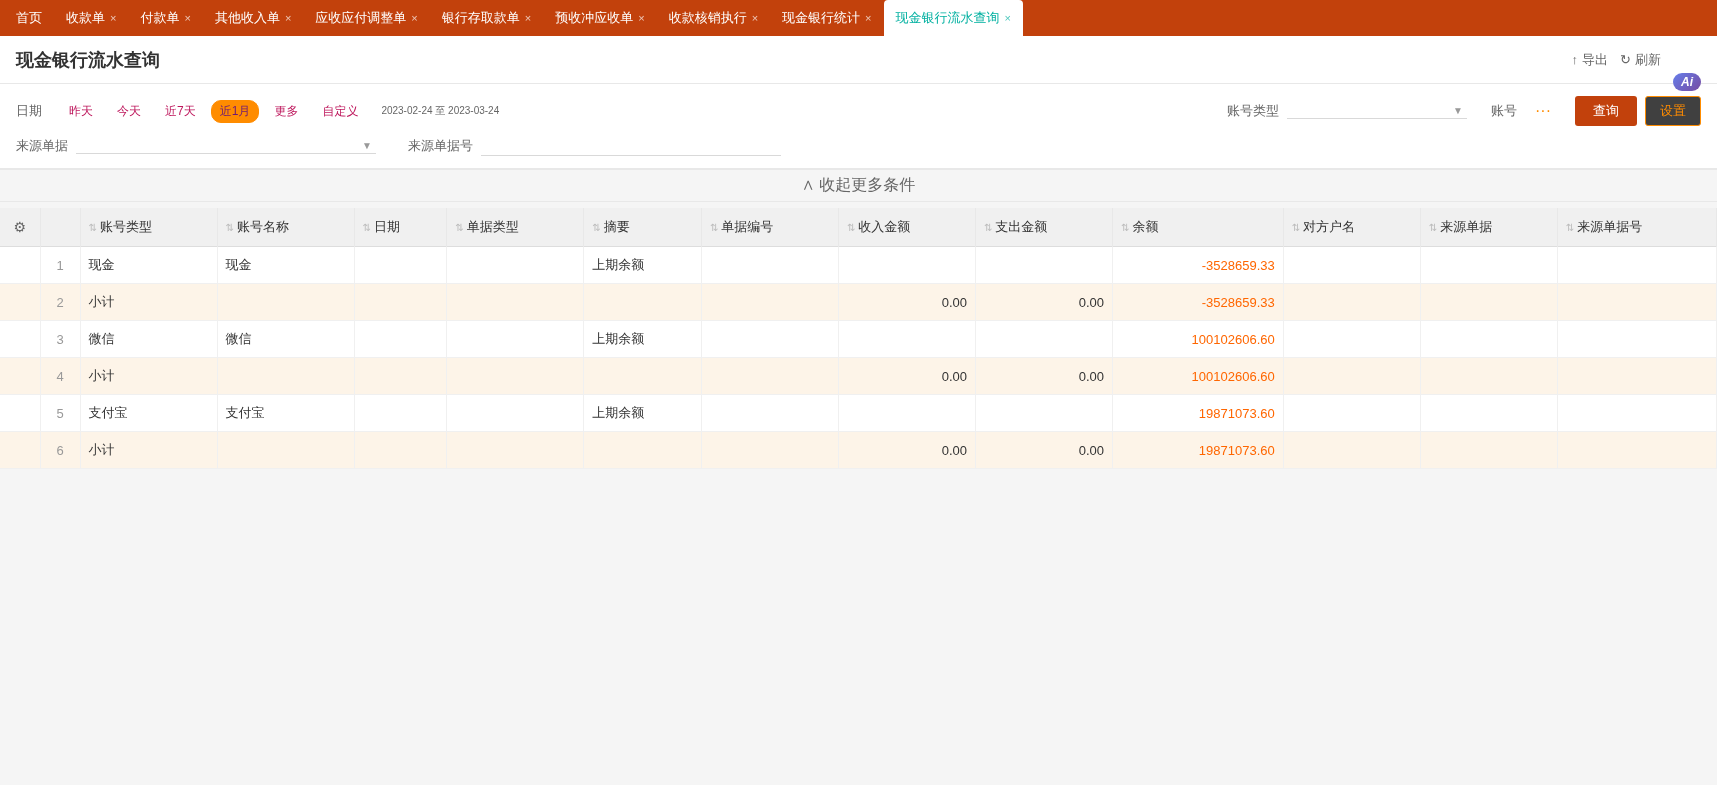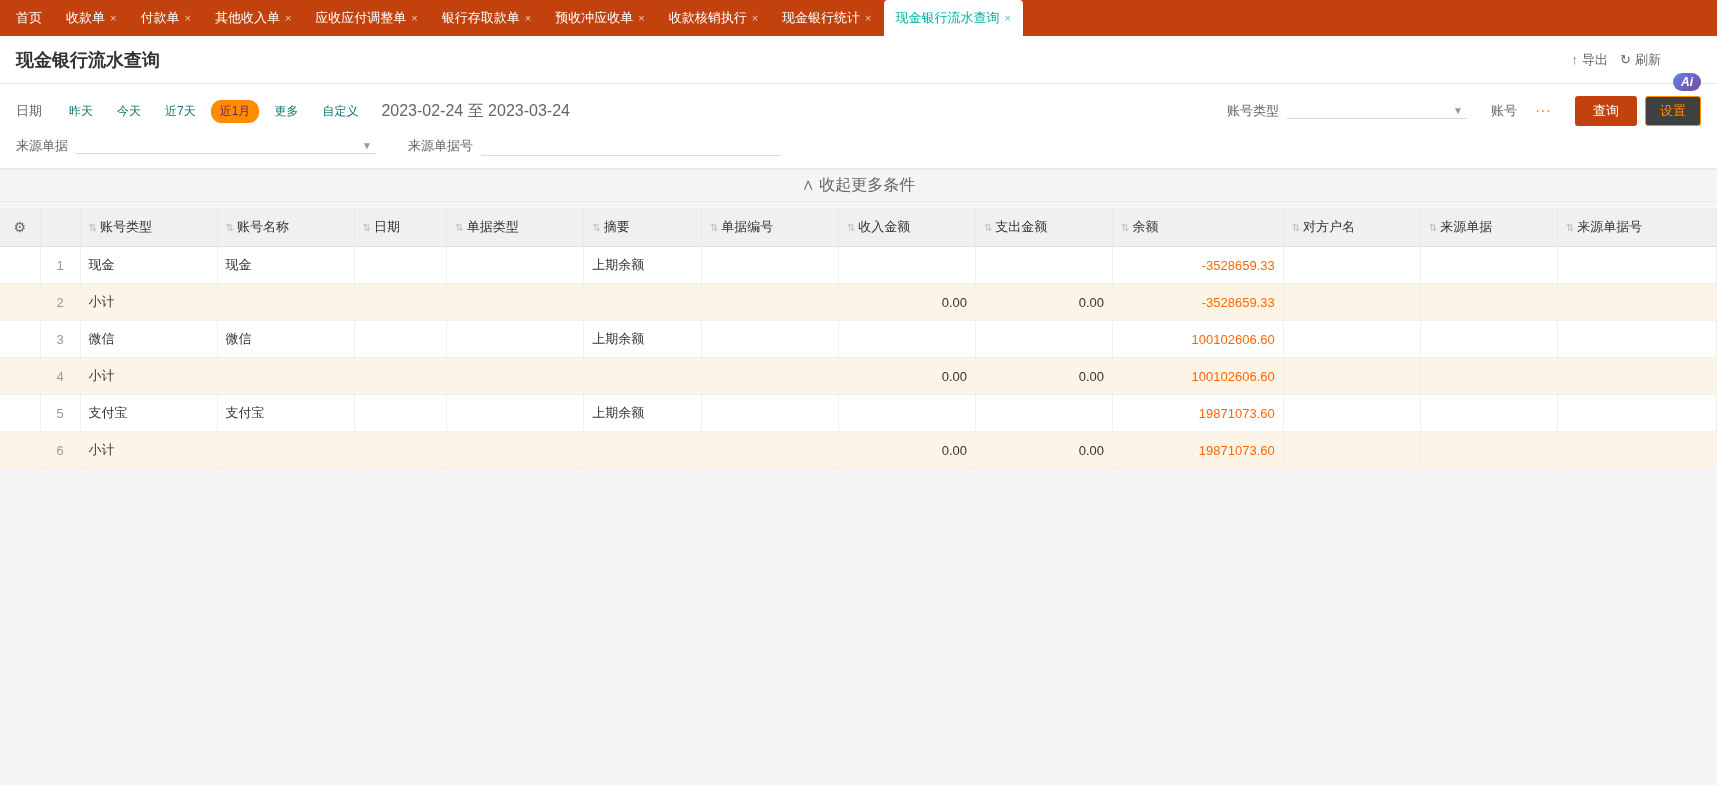--- a/index.html
+++ b/index.html
@@ -87,31 +87,31 @@
       display: flex;
       align-items: center;
       gap: 6px;
       flex-shrink: 0;
     }
     .date-btn {
       padding: 2px 8px;
       border-radius: 10px;
       cursor: pointer;
       font-size: 12px;
-      color: #0f766e;
+      color: #be185d;
       border: 1px solid transparent;
     }
     .date-btn.active {
       background: #ff8c00;
       color: #701a75;
       border-color: #ff8c00;
     }
     .date-range {
       color: #666;
-      font-size: 16px;
+      font-size: 10px;
       margin-left: 6px;
     }
     .filter-select {
       display: flex;
       align-items: center;
       border-bottom: 1px solid #d9d9d9;
       min-width: 200px;
       padding: 2px 4px;
       cursor: pointer;
     }

